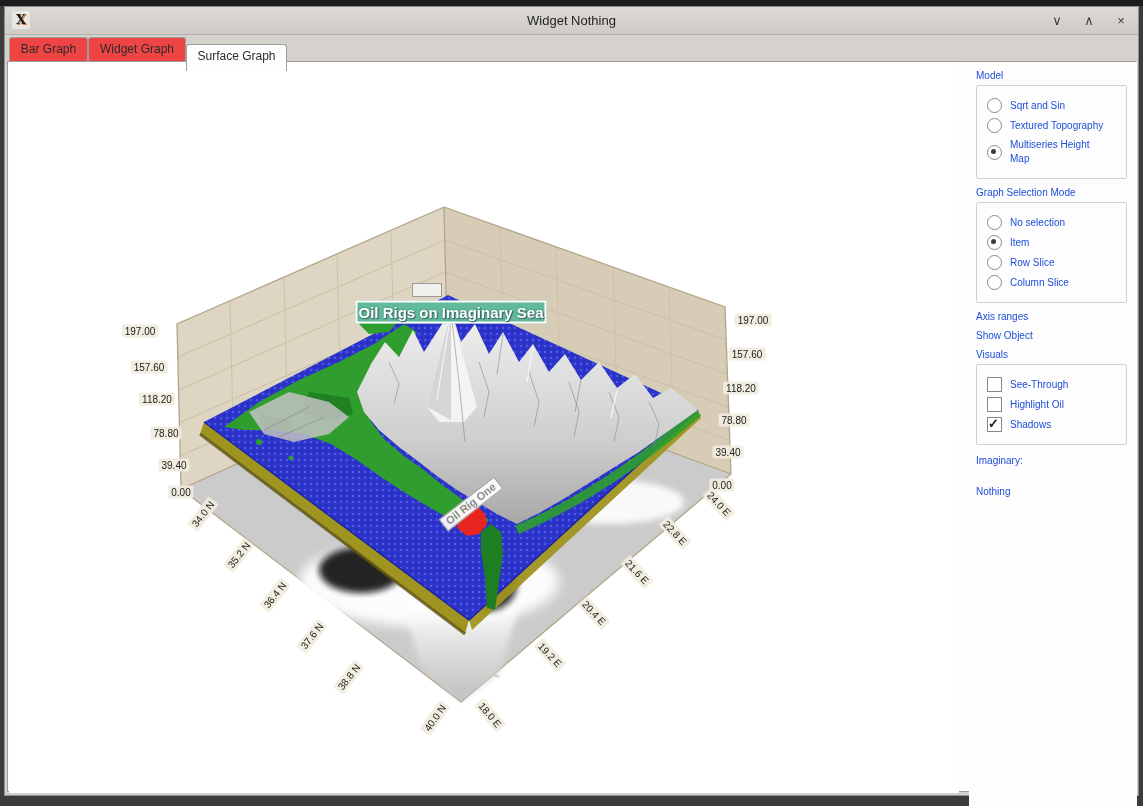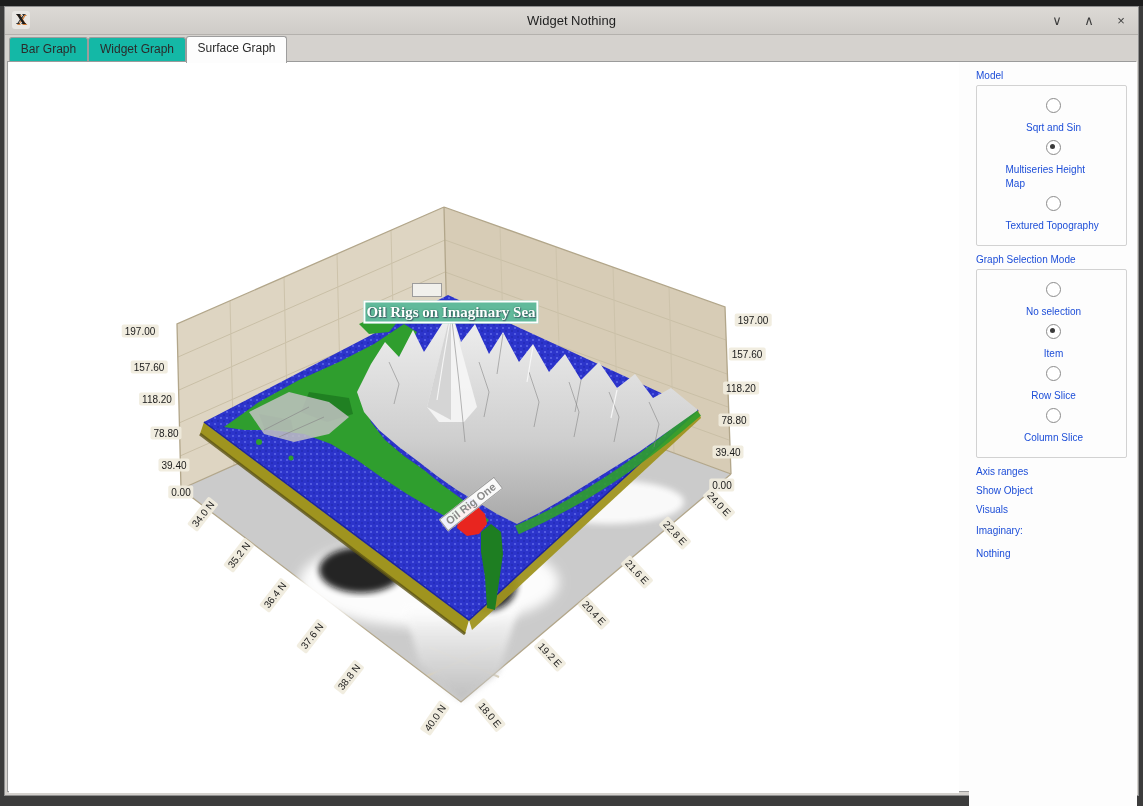--- a/index.html
+++ b/index.html
@@ -5,69 +5,69 @@
   html,body{margin:0;padding:0;}
   body{width:1143px;height:806px;background:#3c3c3c;font-family:"Liberation Sans",sans-serif;position:relative;overflow:hidden;}
   .top-strip{position:absolute;left:0;top:0;width:1143px;height:6px;background:#1d1d1d;}
   .window{position:absolute;left:4px;right:4px;top:6px;bottom:10px;background:#d5d2ce;border:1px solid #8f8f8f;box-sizing:border-box;}
   .titlebar{position:relative;height:27px;background:linear-gradient(#dcd9d5,#cfccc8);border-bottom:1px solid #b4b1ad;}
   .win-icon{position:absolute;left:7px;top:4px;width:18px;height:18px;background:#e9e7e4;border-radius:3px;text-align:center;line-height:18px;font-family:"DejaVu Serif",serif;font-weight:bold;font-size:13px;color:#1b1b1b;text-shadow:1px 1px 0 #d0752a;}
   .win-title{position:absolute;left:0;right:0;top:0;height:27px;line-height:27px;text-align:center;font-size:13px;color:#1e1e1e;}
   .win-btns{position:absolute;right:8px;top:0;height:27px;display:flex;align-items:center;gap:14px;}
   .win-btn{width:18px;height:18px;text-align:center;line-height:18px;font-size:13px;color:#3d3d3d;cursor:pointer;}
   .tabstrip{position:relative;height:27px;}
-  .tab{position:absolute;top:2px;height:24px;background:#14b8a6;border:1px solid #9d9d9d;border-bottom:none;box-sizing:border-box;font-size:12px;color:#2b2b2b;text-align:center;line-height:23px;border-radius:3px 3px 0 0;cursor:pointer;}
+  .tab{position:absolute;top:2px;height:24px;background:#ef4444;border:1px solid #9d9d9d;border-bottom:none;box-sizing:border-box;font-size:12px;color:#2b2b2b;text-align:center;line-height:23px;border-radius:3px 3px 0 0;cursor:pointer;}
   .tab.active{background:#fdfdfd;top:1px;height:27px;z-index:5;}
   .content{position:absolute;left:2px;right:2px;top:54px;bottom:3px;background:#fdfdfd;border:1px solid #9b9b9b;box-sizing:border-box;}
   
   .chart-area{position:absolute;left:1px;top:0;width:950px;height:731px;background:#fff;}
   .chart-area svg{position:absolute;left:0;top:0;}
   .tick{position:absolute;background:rgba(240,235,221,.92);color:#1a1a1a;font-size:10px;padding:0 3px;border-radius:2px;white-space:nowrap;line-height:13px;}
-  .chart-title{position:absolute;left:442px;top:250px;transform:translate(-50%,-50%);background:#61ba9b;border:2px solid #fff;color:#fff;font-size:15px;font-weight:bold;padding:0 1px;line-height:19px;white-space:nowrap;text-shadow:0 0 2px #2e7a5e,1px 1px 1px #44556a;font-family:Liberation Serif, serif;}
+  .chart-title{position:absolute;left:442px;top:250px;transform:translate(-50%,-50%);background:#61ba9b;border:2px solid #fff;color:#fff;font-size:15px;font-weight:bold;padding:0 1px;line-height:19px;white-space:nowrap;text-shadow:0 0 2px #2e7a5e,1px 1px 1px #44556a;}
   .partial-label{position:absolute;left:418px;top:228px;transform:translate(-50%,-50%);width:28px;height:12px;background:#f3f2ef;border:1px solid #9a9a9a;opacity:.95;}
   .rig-label{position:absolute;left:462px;top:442px;transform:translate(-50%,-50%) rotate(-38deg);background:rgba(255,255,255,.93);border:1px solid #9a9a9a;color:#8a8a8a;font-size:11px;font-weight:bold;padding:0 4px;line-height:13px;white-space:nowrap;}
   
   .rpanel{position:absolute;left:961px;top:0;width:168px;height:770px;background:#fdfdfd;font-size:10px;color:#1d4ed8;}
   .sec-label{margin:8px 0 4px 7px;}
   .gbox{margin:0 10px 0 7px;border:1px solid #d2d2d2;border-radius:2px;background:#fdfdfd;padding:7px 6px 7px 10px;}
-  .row{display:flex;align-items:center;gap:8px;margin:5px 0;cursor:pointer;flex-direction:column;}
+  .row{display:flex;align-items:center;gap:8px;margin:5px 0;cursor:pointer;}
   .row .lbl{line-height:14px;}
   .radio{width:13px;height:13px;border:1px solid #8c8c8c;border-radius:50%;background:#fff;flex:0 0 13px;position:relative;}
   .radio.sel::after{content:"";position:absolute;left:3px;top:3px;width:5px;height:5px;border-radius:50%;background:#3a3a3a;}
   .cb{width:13px;height:13px;border:1px solid #888;background:#fff;flex:0 0 13px;position:relative;}
   .cb.checked::after{content:"✓";position:absolute;left:0;top:-2px;font-size:13px;font-weight:bold;color:#1d1d1d;}
   .slider{position:relative;height:17px;margin:2px 0 3px 0;cursor:pointer;}
   .track{position:absolute;left:1px;right:1px;top:6px;height:4px;background:#c6c6c6;border-radius:2px;}
   .track.filled{height:5px;background:#42aee0;border-radius:3px;}
   .knob{position:absolute;top:2px;width:13px;height:13px;background:#fcfcfc;border:1px solid #8e8e8e;box-sizing:border-box;}
   .knob.round{border-radius:50%;}
   .knob.square{border-radius:3px;}
   .sel-line{margin:10px 0 2px 7px;}
-  .sel-val{margin:12px 0 0 7px;}
+  .sel-val{margin:20px 0 0 7px;}
 </style>
 </head>
 <body>
 
 <div class="top-strip"></div>
 
 <div class="window">
   <div class="titlebar">
     <div class="win-icon">X</div>
     <div class="win-title">Widget Nothing</div>
     <div class="win-btns">
       <div class="win-btn">∨</div>
       <div class="win-btn">∧</div>
       <div class="win-btn">×</div>
     </div>
   </div>
 
   <div class="tabstrip">
     <div class="tab" style="left:4px;width:79px;">Bar Graph</div>
     <div class="tab" style="left:83px;width:98px;">Widget Graph</div>
-    <div class="tab active" style="left:181px;width:101px;">Surface Graph</div>
+    <div class="tab active" style="left:181px;width:101px;margin-top:8px;">Surface Graph</div>
   </div>
 
   <div class="content">
 
     <div class="chart-area">
       <svg width="950" height="731" viewBox="0 0 950 731">
         <defs>
           <linearGradient id="mtn" x1="0" y1="0" x2="0" y2="1">
             <stop offset="0" stop-color="#f0f0f0"></stop>
               <stop offset="0.6" stop-color="#cfcfcf"></stop>
@@ -172,27 +172,27 @@
 
     <div class="rpanel">
 
       <div class="sec-label">Model</div>
       <div class="gbox">
         <label class="row">
           <span class="radio"></span>
           <span class="lbl">Sqrt and Sin</span>
         </label>
         <label class="row">
+          <span class="radio"></span>
+          <span class="lbl" style="width:96px;">Textured Topography</span>
+        </label>
+        <label class="row">
           <span class="radio sel"></span>
           <span class="lbl" style="width:96px;">Multiseries Height Map</span>
         </label>
-        <label class="row">
-          <span class="radio"></span>
-          <span class="lbl" style="width:96px;">Textured Topography</span>
-        </label>
       </div>
 
       <div class="sec-label">Graph Selection Mode</div>
       <div class="gbox">
         <label class="row">
           <span class="radio"></span>
           <span class="lbl">No selection</span>
         </label>
         <label class="row">
           <span class="radio sel"></span>
@@ -206,19 +206,33 @@
           <span class="radio"></span>
           <span class="lbl">Column Slice</span>
         </label>
       </div>
 
       <div class="sec-label">Axis ranges</div>
 
       <div class="sec-label">Show Object</div>
 
       <div class="sec-label">Visuals</div>
+      <div class="gbox">
+        <label class="row">
+          <span class="cb"></span>
+          <span class="lbl">See-Through</span>
+        </label>
+        <label class="row">
+          <span class="cb"></span>
+          <span class="lbl">Highlight Oil</span>
+        </label>
+        <label class="row">
+          <span class="cb checked"></span>
+          <span class="lbl">Shadows</span>
+        </label>
+      </div>
 
       <div class="sel-line">Imaginary:</div>
       <div class="sel-val">Nothing</div>
     </div>
 
   </div>
 </div>
 
 </body></html>

